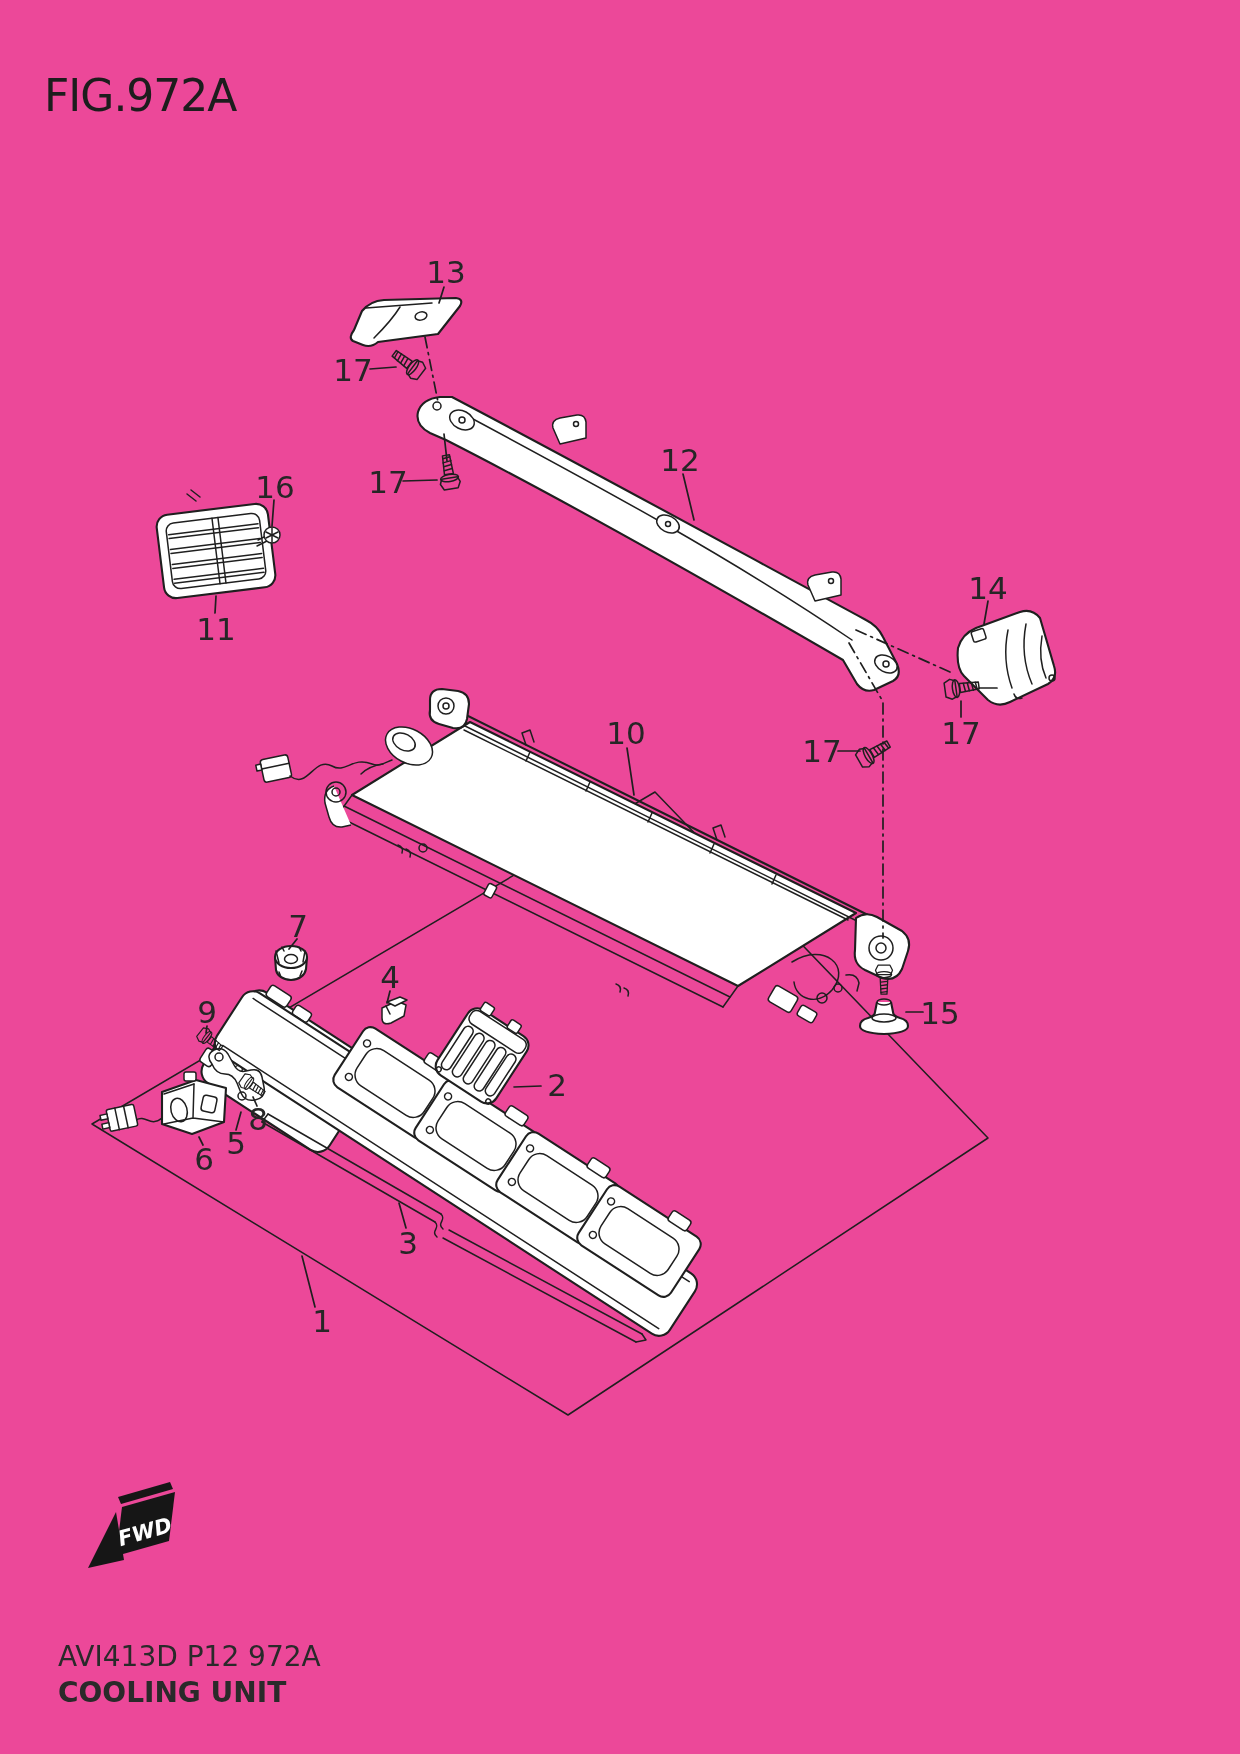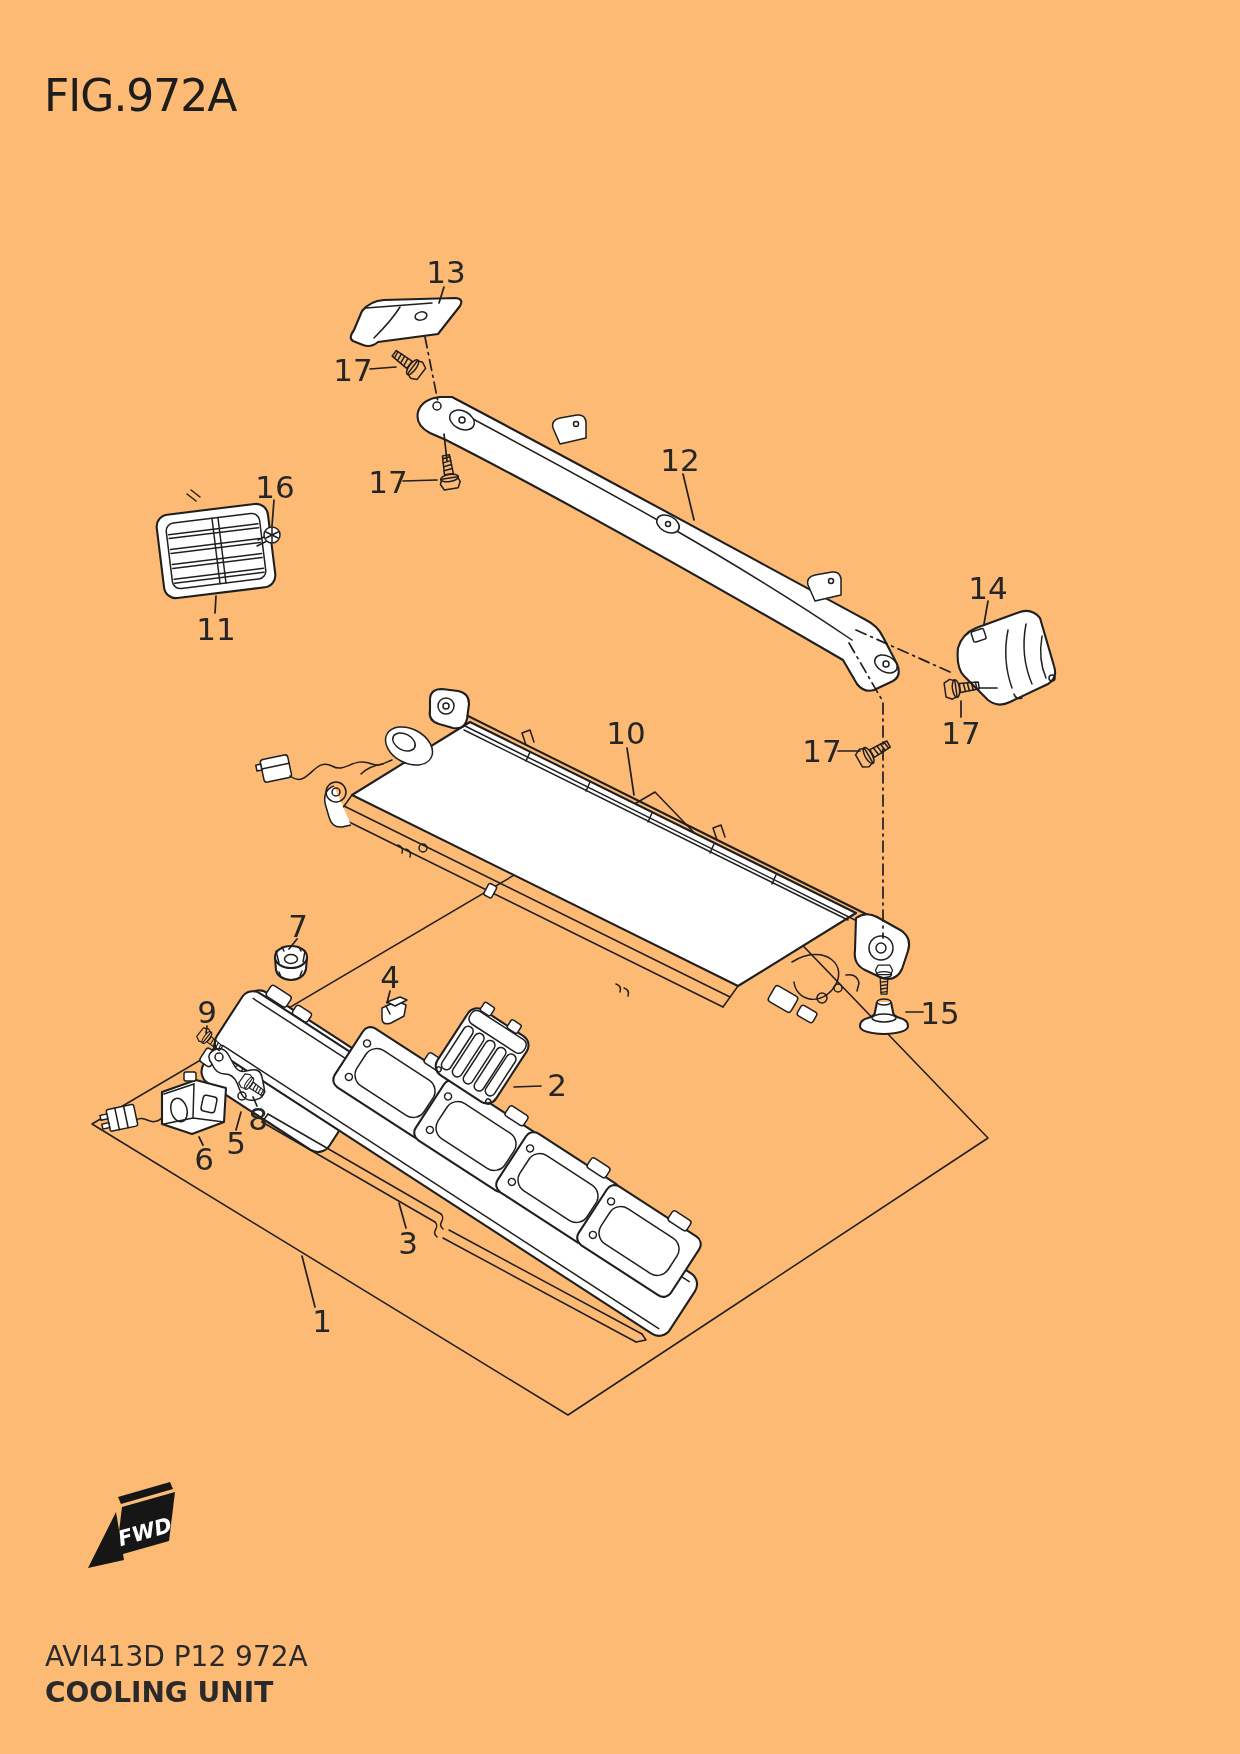--- a/index.html
+++ b/index.html
@@ -1,20 +1,20 @@
 <!DOCTYPE html>
 <html><head>
 <meta charset="utf-8">
 <style>
   html,body{margin:0;padding:0;background:#ffffff;}
-  .page{position:relative;width:1240px;height:1754px;background:#fdba74;
+  .page{position:relative;width:1240px;height:1754px;background:#ec4899;
         font-family:"DejaVu Sans",sans-serif;overflow:hidden;}
   .fig-title{position:absolute;left:44px;top:70px;font-size:44px;
              letter-spacing:-1px;color:#1d1d1d;}
-  .footer{position:absolute;left:45px;color:#2a2a2a;font-size:28px;letter-spacing:0;}
+  .footer{position:absolute;left:58px;color:#2a2a2a;font-size:28px;letter-spacing:0;}
   .footer.code{top:1640px;}
   .footer.name{top:1676px;font-weight:bold;}
   svg{position:absolute;left:0;top:0;}
   .ln{stroke:#1f1f1f;fill:none;stroke-width:2.1;stroke-linecap:round;stroke-linejoin:round;}
   .ln2{stroke:#1f1f1f;fill:none;stroke-width:1.5;stroke-linecap:round;stroke-linejoin:round;}
   .lnw{stroke:#1f1f1f;fill:#ffffff;stroke-width:2.1;stroke-linejoin:round;}
   .lnw2{stroke:#1f1f1f;fill:#ffffff;stroke-width:1.5;stroke-linejoin:round;}
   .leader{stroke:#1f1f1f;fill:none;stroke-width:1.7;stroke-linecap:round;}
   .dash{stroke:#1f1f1f;fill:none;stroke-width:1.7;stroke-dasharray:11 5 2 5;stroke-linecap:round;}
   .plabel{font-family:"DejaVu Sans",sans-serif;font-size:31px;fill:#262626;}

